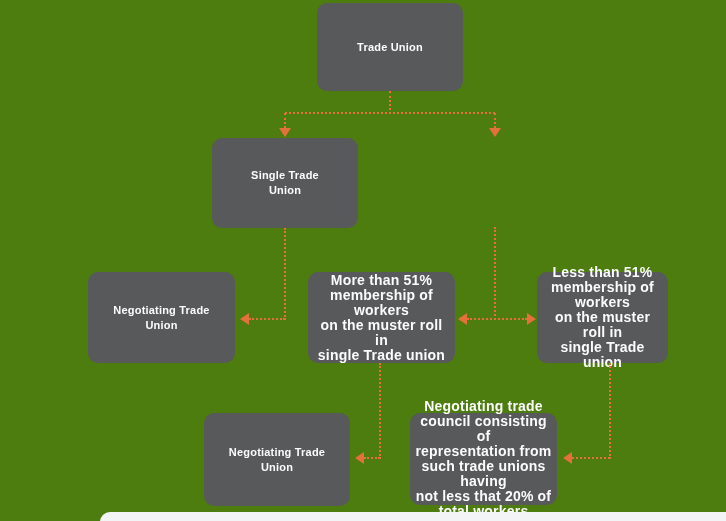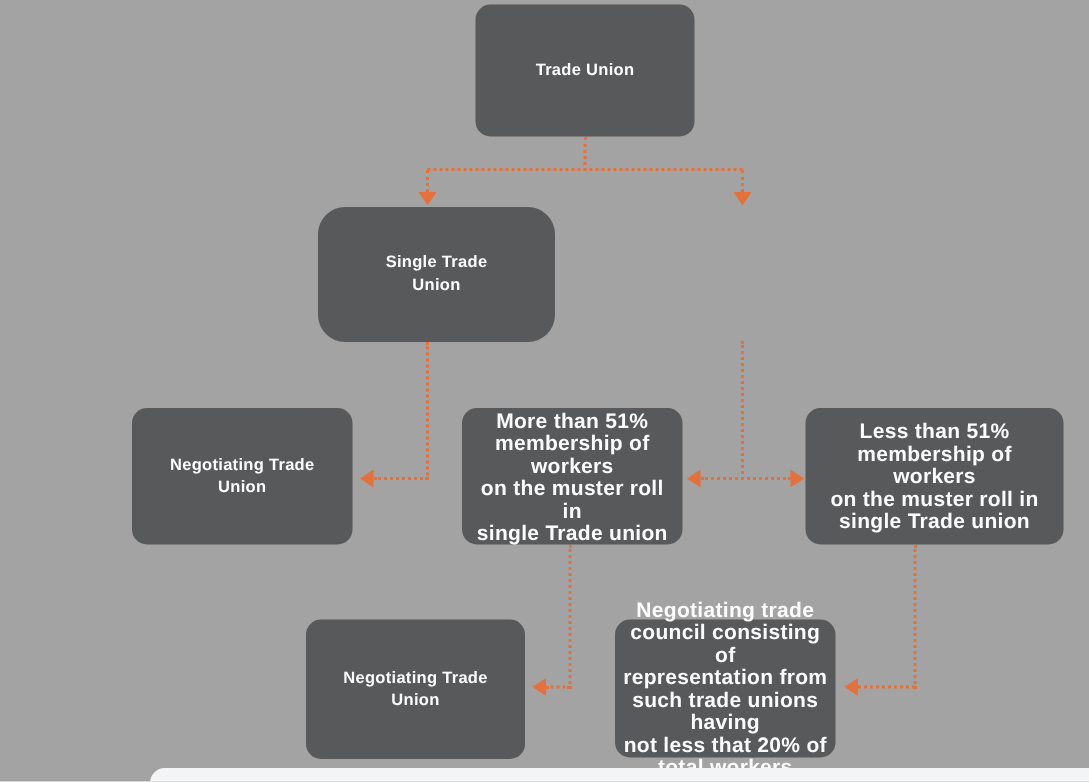--- a/index.html
+++ b/index.html
@@ -1,20 +1,20 @@
 <!DOCTYPE html>
 <html><head>
 <meta charset="utf-8">
 <style>
   html, body { margin: 0; padding: 0; background: #ffffff; }
   .canvas {
     position: relative;
     width: 726px;
     height: 521px;
-    background: #a3a3a3;
+    background: #4d7c0f;
     overflow: hidden;
     font-family: "Liberation Sans", sans-serif;
   }
   .node {
     position: absolute;
     background: #58595b;
     border-radius: 10px;
     color: #fcfcfc;
     font-weight: 700;
     font-size: 11px;
@@ -47,39 +47,39 @@
 </style>
 </head>
 <body>
 
 <div class="canvas">
 
   <div class="node" style="left:317px; top:3px; width:146px; height:88px;">
     <span>Trade Union</span>
   </div>
 
-  <div class="node" style="left:212px; top:138px; width:158px; height:90px;border-radius:18px;">
+  <div class="node" style="left:212px; top:138px; width:146px; height:90px;">
     <span>Single Trade
 Union</span>
   </div>
 
 
   <div class="node" style="left:88px; top:272px; width:147px; height:91px;">
     <span>Negotiating Trade
 Union</span>
   </div>
 
   <div class="node dense" style="left:308px; top:272px; width:147px; height:91px;">
     <span>More than 51%
 membership of workers
 on the muster roll in
 single Trade union</span>
   </div>
 
-  <div class="node dense" style="left:537px; top:272px; width:172px; height:91px;">
+  <div class="node dense" style="left:537px; top:272px; width:131px; height:91px;">
     <span>Less than 51%
 membership of workers
 on the muster roll in
 single Trade union</span>
   </div>
 
   <div class="node" style="left:204px; top:413px; width:146px; height:93px;">
     <span>Negotiating Trade
 Union</span>
   </div>

